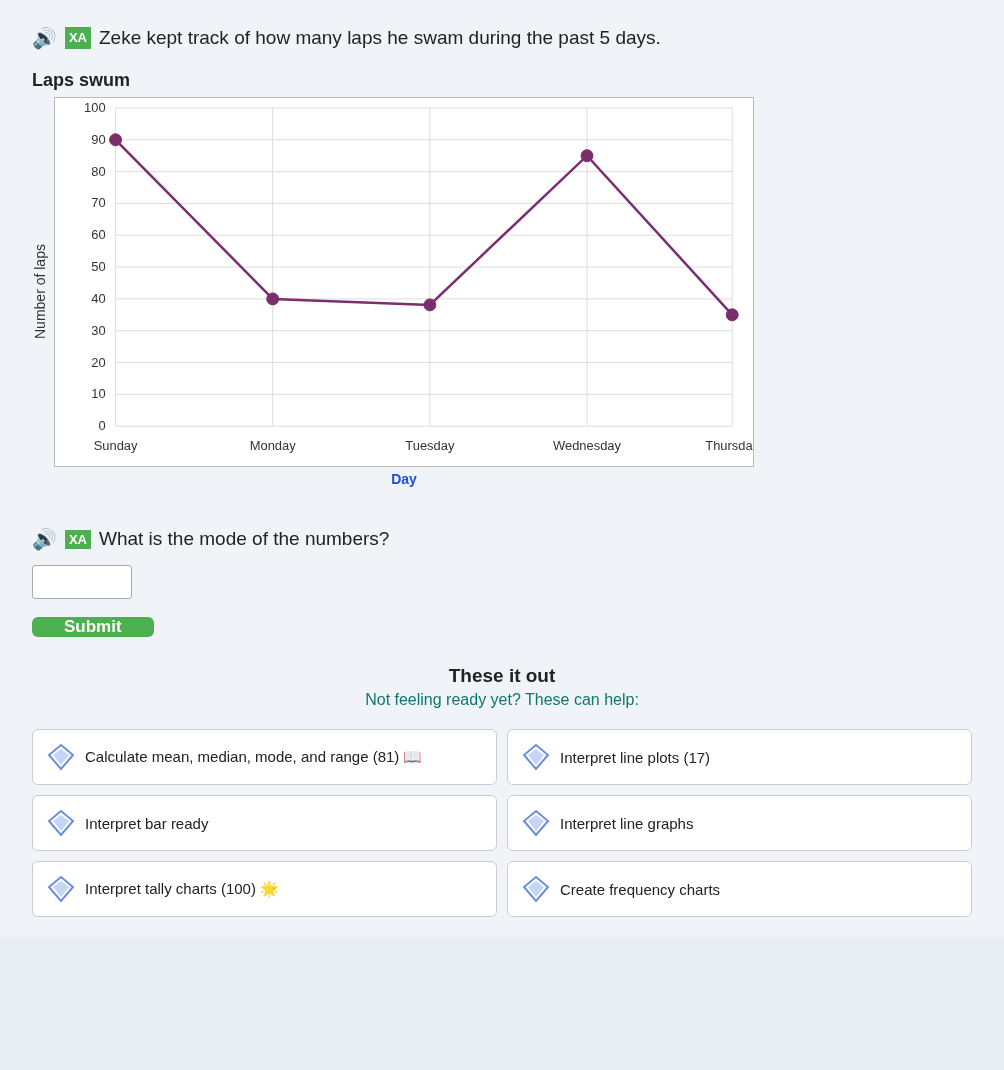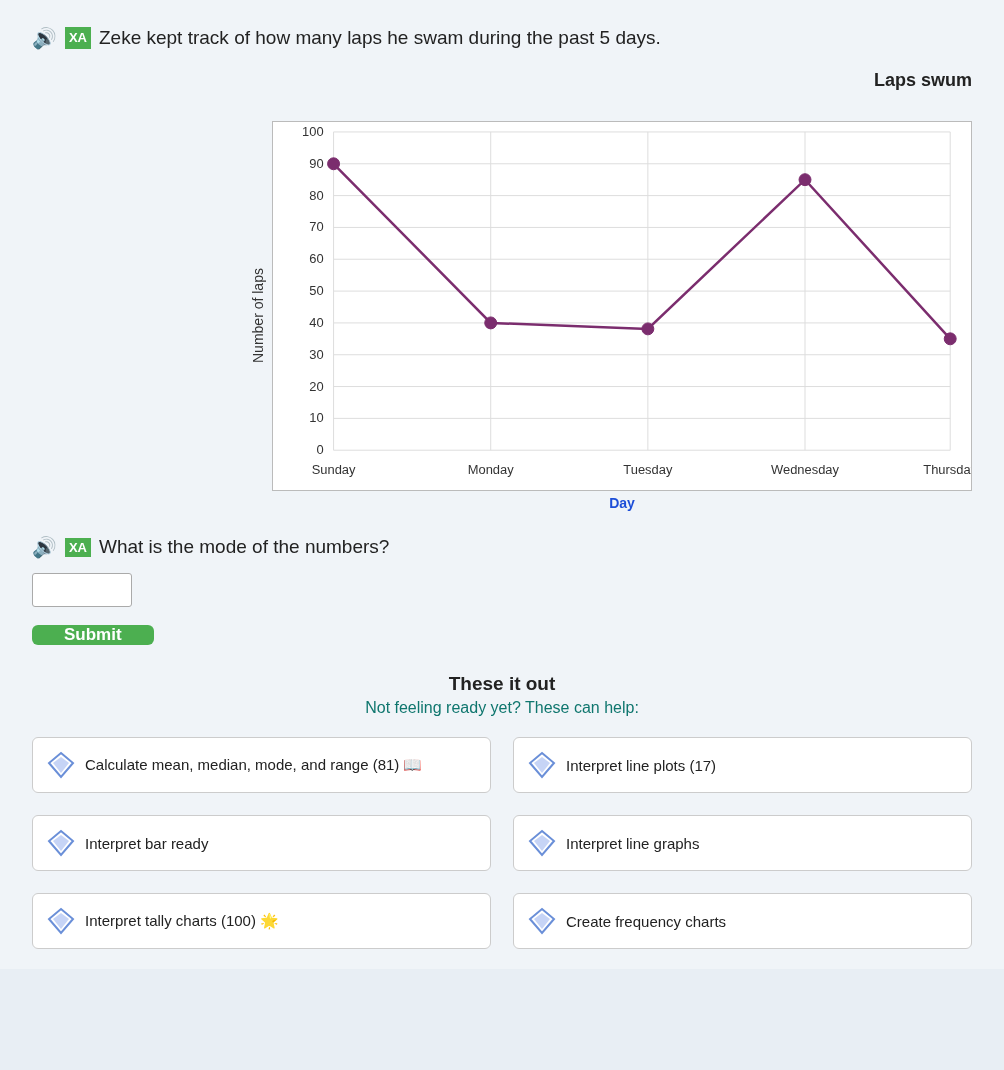--- a/index.html
+++ b/index.html
@@ -39,23 +39,22 @@
       color: white;
       border-radius: 0;
       padding: 2px 4px;
       font-size: 13px;
       font-weight: bold;
     }
 
     .chart-container {
       display: flex;
       flex-direction: column;
-      align-items: flex-end;
-      margin-bottom: 24px;
-      gap: 24px;
+      align-items: flex-start;
+      margin-bottom: 40px;
     }
 
     .chart-title {
       font-size: 18px;
       font-weight: 600;
       color: #222;
       margin-bottom: 6px;
     }
 
     .chart-area {
@@ -139,21 +138,21 @@
     }
 
     .work-it-out-sub {
       font-size: 16px;
       color: #0f766e;
     }
 
     .help-grid {
       display: grid;
       grid-template-columns: 1fr 1fr;
-      gap: 22px;
+      gap: 10px;
       margin-top: 10px;
     }
 
     .help-item {
       background: white;
       border: 1px solid #ccc;
       border-radius: 6px;
       padding: 13px 14px;
       display: flex;
       align-items: center;

